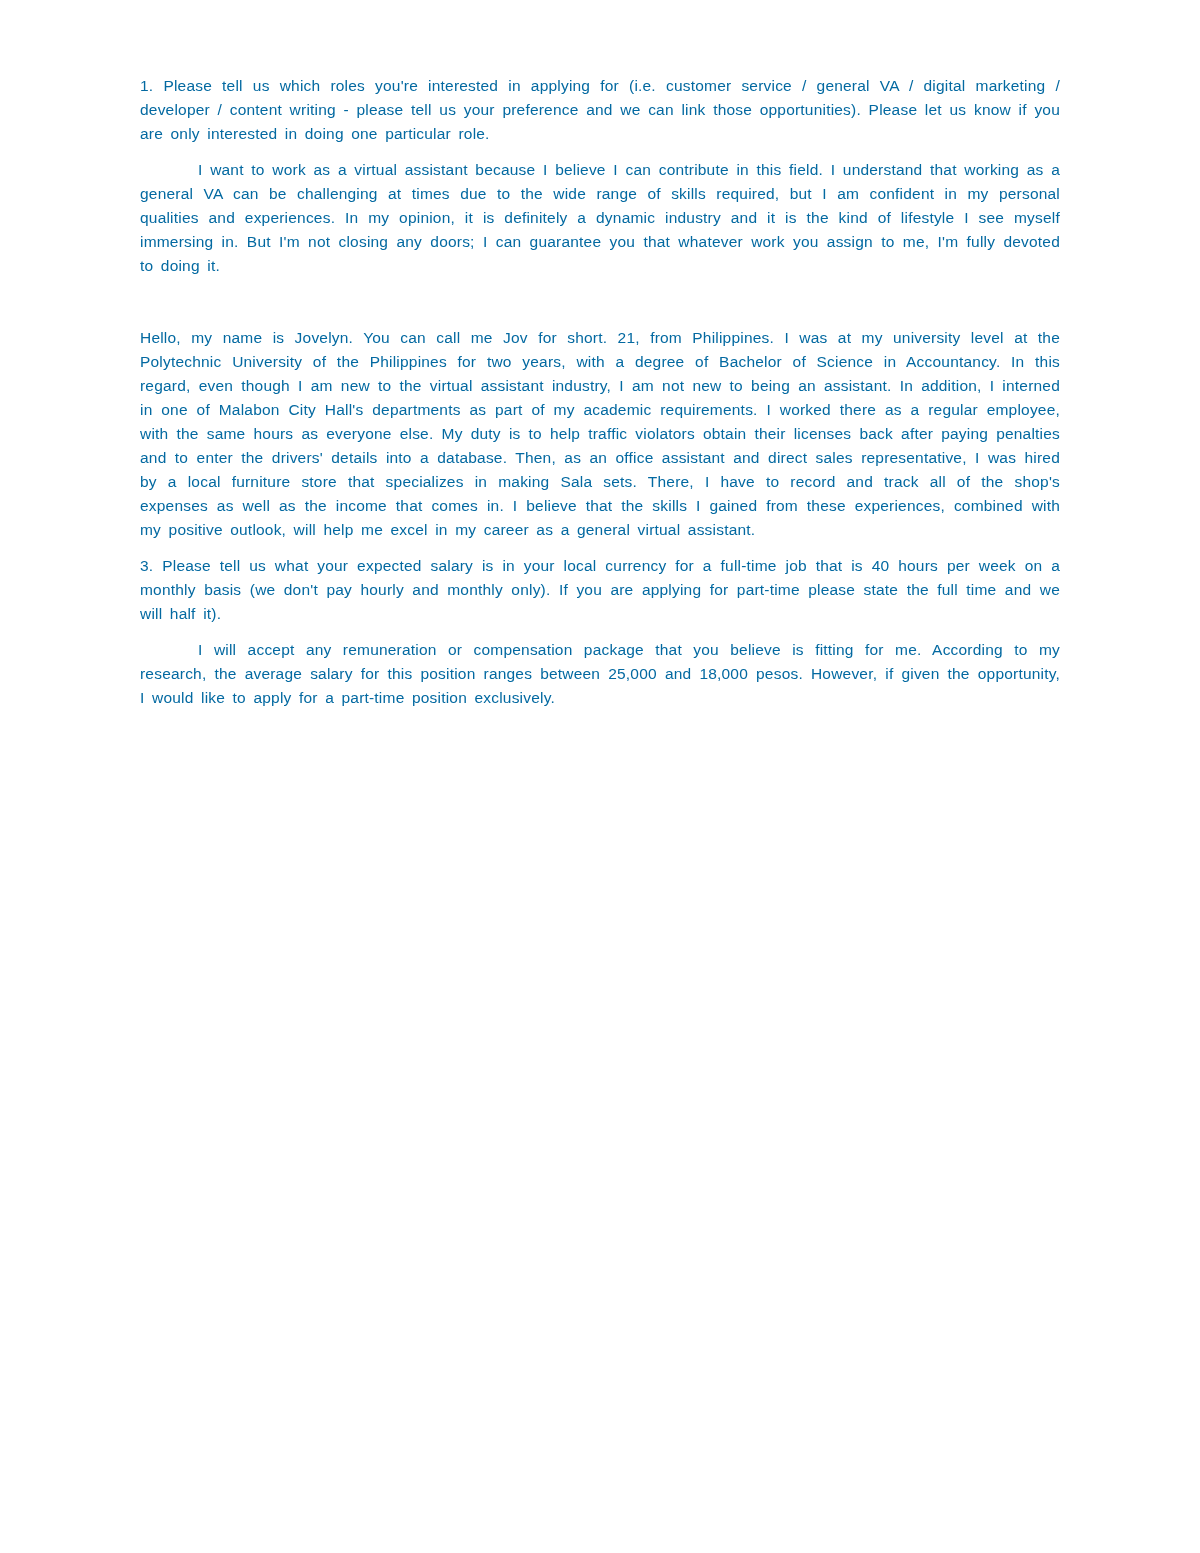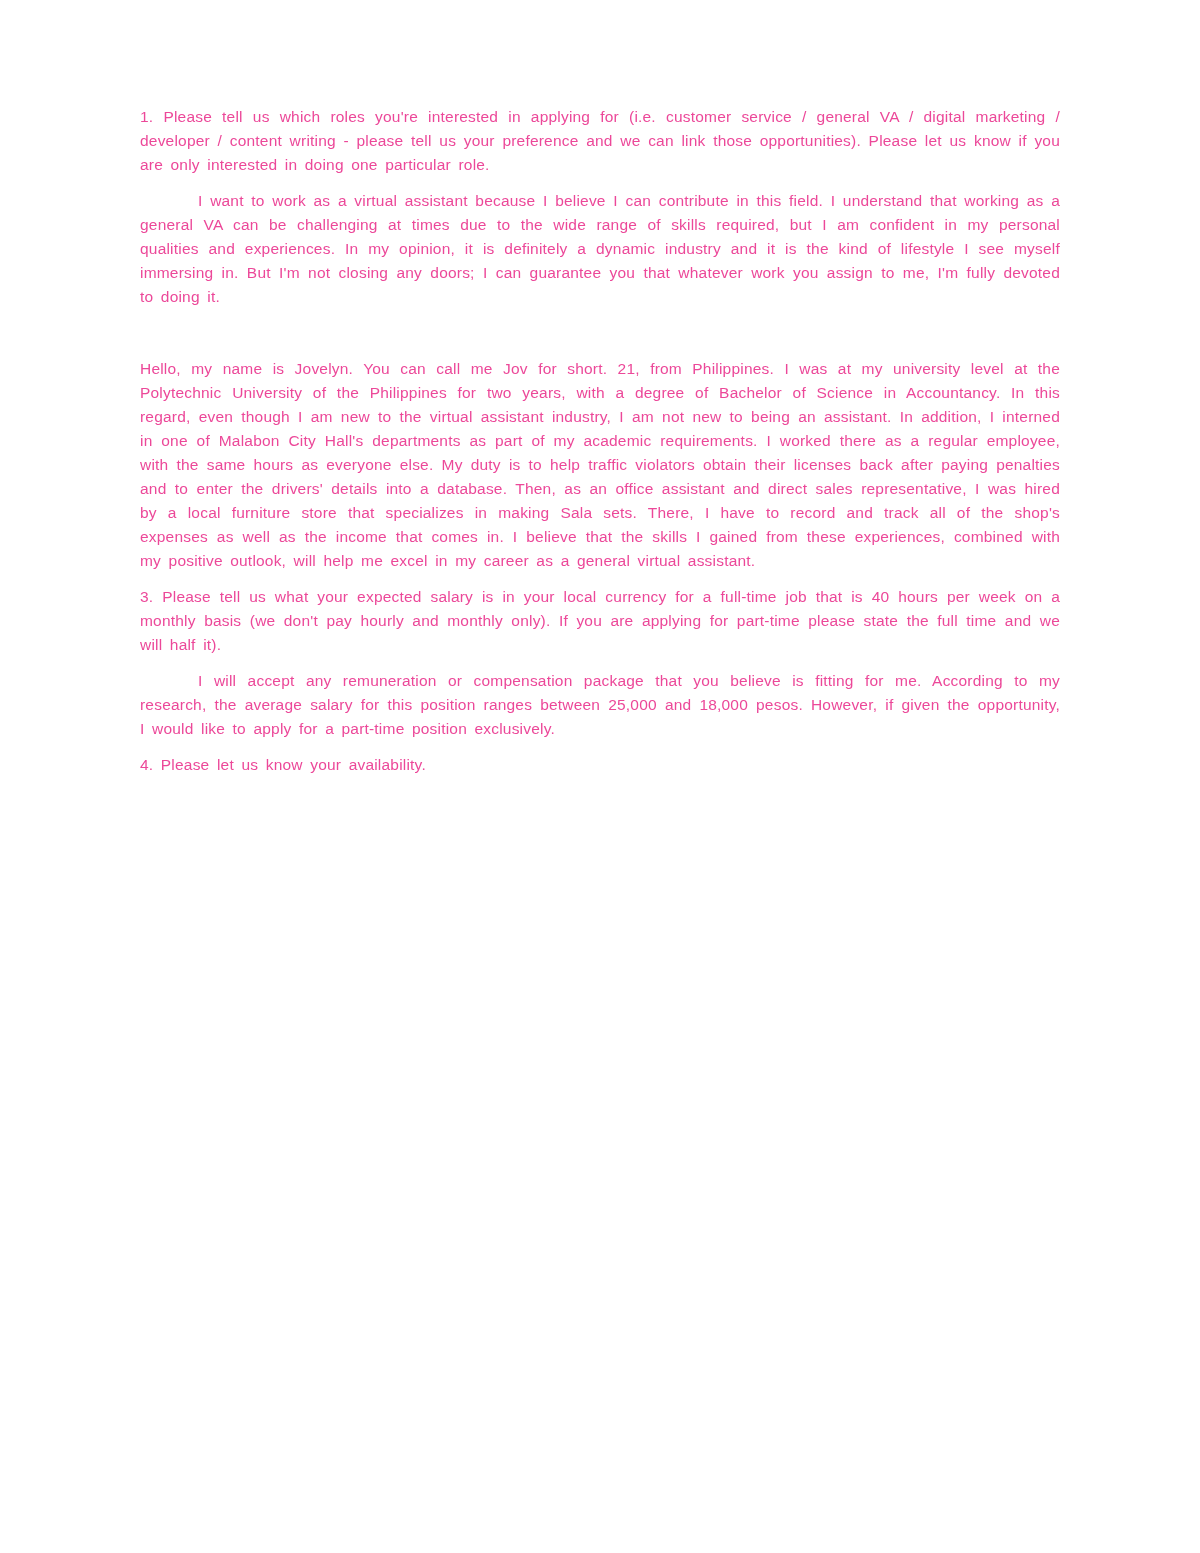--- a/index.html
+++ b/index.html
@@ -6,23 +6,23 @@
     margin: 0;
     padding: 0;
     background: #ffffff;
   }
   .page {
     position: relative;
     width: 1200px;
     height: 1123px;
     background: #ffffff;
     box-sizing: border-box;
-    padding: 105px 140px 0 140px;
+    padding: 74px 140px 0 140px;
     font-family: "Liberation Sans", sans-serif;
-    color: #ec4899;
+    color: #0369a1;
     overflow: hidden;
   }
   .page p {
     margin: 0 0 12px 0;
     font-size: 15.5px;
     line-height: 24px;
     text-align: justify;
     word-spacing: 3px;
     letter-spacing: 0.2px;
   }
@@ -36,14 +36,13 @@
 </head>
 <body>
 
 <div class="page">
   <p>1. Please tell us which roles you're interested in applying for (i.e. customer service / general VA / digital marketing / developer / content writing - please tell us your preference and we can link those opportunities). Please let us know if you are only interested in doing one particular role.</p>
   <p class="indent">I want to work as a virtual assistant because I believe I can contribute in this field. I understand that working as a general VA can be challenging at times due to the wide range of skills required, but I am confident in my personal qualities and experiences. In my opinion, it is definitely a dynamic industry and it is the kind of lifestyle I see myself immersing in. But I'm not closing any doors; I can guarantee you that whatever work you assign to me, I'm fully devoted to doing it.</p>
   <p class="spacer"></p>
   <p>Hello, my name is Jovelyn. You can call me Jov for short. 21, from Philippines. I was at my university level at the Polytechnic University of the Philippines for two years, with a degree of Bachelor of Science in Accountancy. In this regard, even though I am new to the virtual assistant industry, I am not new to being an assistant. In addition, I interned in one of Malabon City Hall's departments as part of my academic requirements. I worked there as a regular employee, with the same hours as everyone else. My duty is to help traffic violators obtain their licenses back after paying penalties and to enter the drivers' details into a database. Then, as an office assistant and direct sales representative, I was hired by a local furniture store that specializes in making Sala sets. There, I have to record and track all of the shop's expenses as well as the income that comes in. I believe that the skills I gained from these experiences, combined with my positive outlook, will help me excel in my career as a general virtual assistant.</p>
   <p>3. Please tell us what your expected salary is in your local currency for a full-time job that is 40 hours per week on a monthly basis (we don't pay hourly and monthly only). If you are applying for part-time please state the full time and we will half it).</p>
   <p class="indent">I will accept any remuneration or compensation package that you believe is fitting for me. According to my research, the average salary for this position ranges between 25,000 and 18,000 pesos. However, if given the opportunity, I would like to apply for a part-time position exclusively.</p>
-  <p>4. Please let us know your availability.</p>
 </div>
 
 </body></html>

